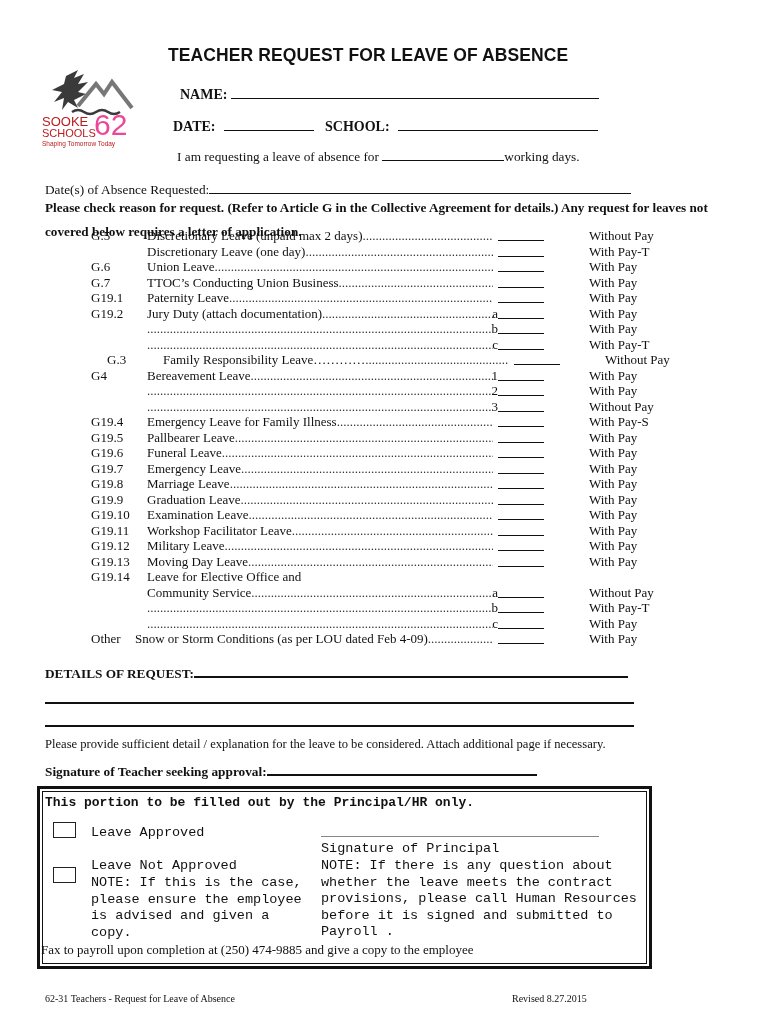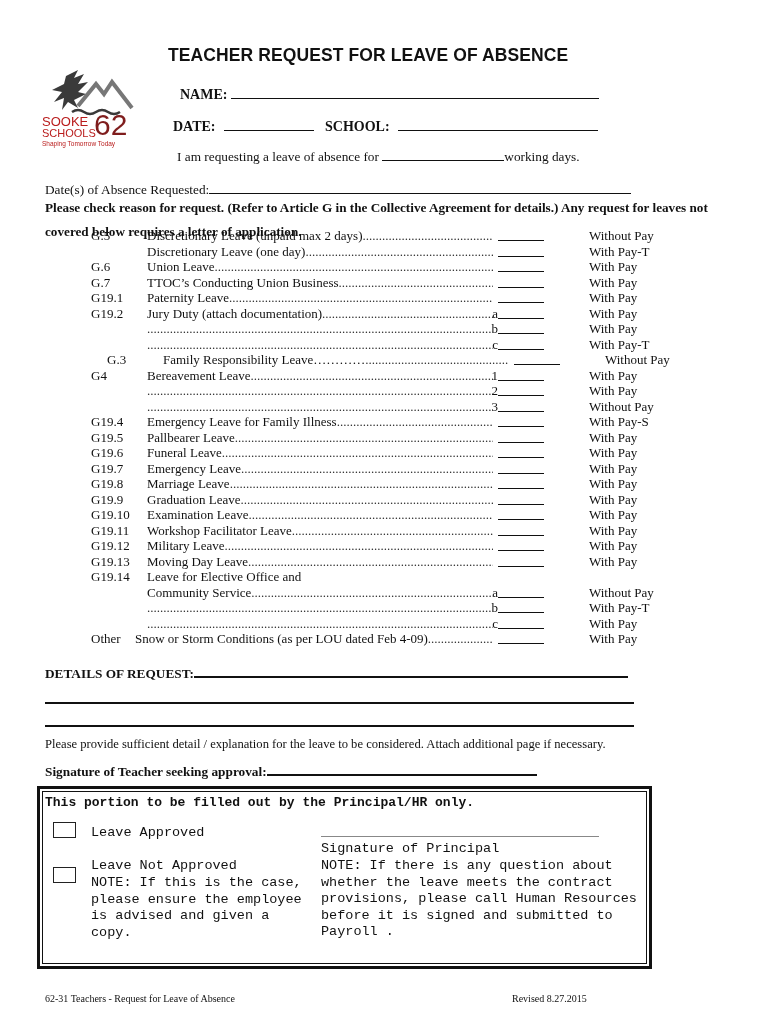--- a/index.html
+++ b/index.html
@@ -30,21 +30,21 @@
 <div class="abs title">TEACHER REQUEST FOR LEAVE OF ABSENCE</div>
 
 <div class="abs logo">
   <svg width="90" height="52" viewBox="0 0 90 52" style="position:absolute;left:6px;top:0;">
     <path d="M18 8 L30 2 L26 10 L36 6 L30 16 L40 14 L30 24 L38 26 L26 32 L30 40 L20 34 L14 42 L16 30 L6 34 L14 24 L4 22 L16 16 Z" fill="#3a3a3a"></path>
     <path d="M30 38 L48 16 L56 26 L64 14 L84 40" fill="none" stroke="#777" stroke-width="4"></path>
     <path d="M24 44 Q30 40 36 44 Q42 48 48 44 Q54 40 60 44 Q66 48 72 44" fill="none" stroke="#3a3a3a" stroke-width="2.5"></path>
   </svg>
   <div class="abs logo-text" style="left:0;top:48px;font-size:13px;line-height:12px;">SOOKE</div>
   <div class="abs logo-text" style="left:0;top:60px;font-size:11px;line-height:11px;">SCHOOLS</div>
-  <div class="abs logo-text" style="left:52px;top:42px;font-size:30px;line-height:30px;color:#7f1d1d;">62</div>
+  <div class="abs logo-text" style="left:52px;top:42px;font-size:30px;line-height:30px;color:#ec4899;">62</div>
   <div class="abs logo-text" style="left:0;top:72px;font-size:6.5px;white-space:nowrap;">Shaping Tomorrow Today</div>
 </div>
 
 <div class="abs" style="left:180px;top:84px;">
   <span class="hdr-label">NAME:</span>
   <span class="line" style="width:368px;height:14px;"></span>
 </div>
 <div class="abs" style="left:173px;top:116px;">
   <span class="hdr-label">DATE:</span>
   <span class="line" style="width:90px;height:14px;margin-left:4px;"></span>
@@ -271,16 +271,17 @@
   <div class="abs sans" style="left:51px;top:36px;font-size:13.5px;">Leave Approved</div>
 
   <div class="chk" style="left:13px;top:78px;"></div>
   <div class="abs sans" style="left:51px;top:69px;font-size:13.5px;line-height:16.5px;">Leave Not Approved</div>
   <div class="abs sans" style="left:51px;top:86px;width:215px;font-size:13.5px;line-height:16.5px;">NOTE:  If this is the case, please ensure the employee is advised and given a copy.</div>
 
   <div class="abs" style="left:281px;top:47px;width:278px;border-bottom:1px solid #888;"></div>
   <div class="abs sans" style="left:281px;top:52px;font-size:13.5px;">Signature of Principal</div>
   <div class="abs sans" style="left:281px;top:69px;width:325px;font-size:13.5px;line-height:16.5px;">NOTE:  If there is any question about whether the leave meets the contract provisions, please call Human Resources before it is signed and submitted to Payroll .</div>
 
+  <div class="abs" style="left:1px;top:153px;font-size:13px;">Fax to payroll upon completion at (250) 474-9885 and give a copy to the employee</div>
 </div>
 
 <div class="abs" style="left:45px;top:993px;font-size:10px;">62-31 Teachers - Request for Leave of Absence</div>
 <div class="abs" style="left:512px;top:993px;font-size:10px;">Revised 8.27.2015</div>
 
 </body></html>

